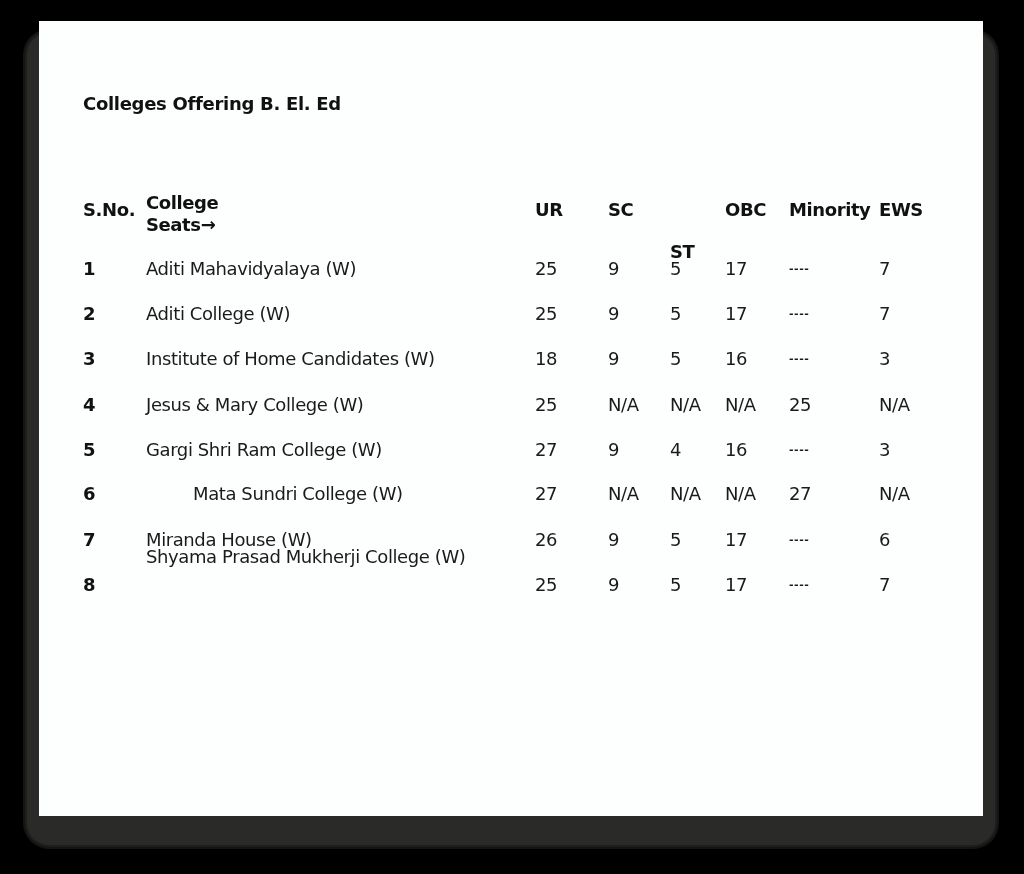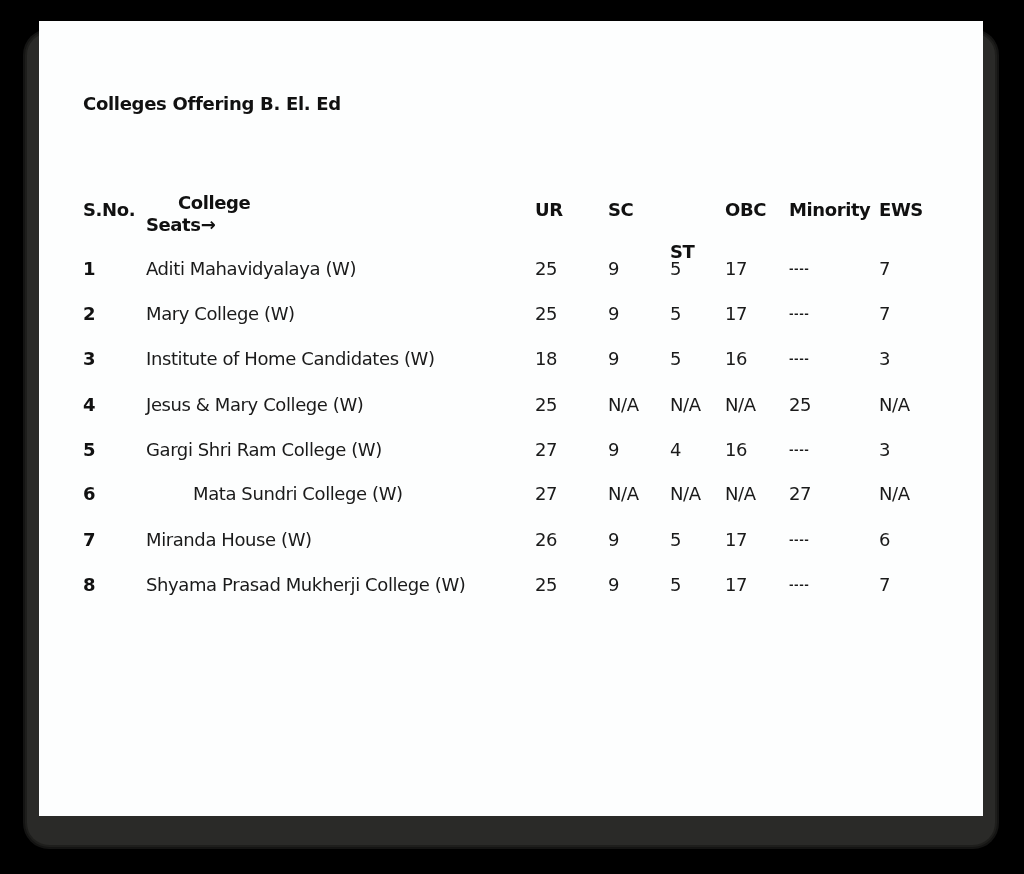--- a/index.html
+++ b/index.html
@@ -83,21 +83,21 @@
 <div class="stage">
   <div class="shadow"></div>
   <div class="card">
 
     <div class="title">Colleges Offering B. El. Ed</div>
 
     <div>
 
       <div>
         <div class="cell hdr" style="left:44px; top:177px;">S.No.</div>
-        <div class="cell hdr" style="left:107px; top:170px;margin-left:32px;">College</div>
+        <div class="cell hdr" style="left:107px; top:170px;">College</div>
         <div class="cell hdr" style="left:107px; top:192px;">Seats→</div>
         <div class="cell hdr" style="left:496px; top:177px;">UR</div>
         <div class="cell hdr" style="left:569px; top:177px;">SC</div>
         <div class="cell hdr" style="left:631px; top:177px;margin-top:42px;">ST</div>
         <div class="cell hdr" style="left:686px; top:177px;">OBC</div>
         <div class="cell hdr" style="left:750px; top:177px;">Minority</div>
         <div class="cell hdr" style="left:840px; top:177px;">EWS</div>
       </div>
 
       <div>
@@ -106,21 +106,21 @@
         <div class="cell" style="left:496px; top:236px;">25</div>
         <div class="cell" style="left:569px; top:236px;">9</div>
         <div class="cell" style="left:631px; top:236px;">5</div>
         <div class="cell" style="left:686px; top:236px;">17</div>
         <div class="cell dash" style="left:750px; top:236px;">----</div>
         <div class="cell" style="left:840px; top:236px;">7</div>
       </div>
 
       <div>
         <div class="cell sno" style="left:44px; top:281px;">2</div>
-        <div class="cell" style="left:107px; top:281px;">Mary College (W)</div>
+        <div class="cell" style="left:107px; top:281px;">Aditi College (W)</div>
         <div class="cell" style="left:496px; top:281px;">25</div>
         <div class="cell" style="left:569px; top:281px;">9</div>
         <div class="cell" style="left:631px; top:281px;">5</div>
         <div class="cell" style="left:686px; top:281px;">17</div>
         <div class="cell dash" style="left:750px; top:281px;">----</div>
         <div class="cell" style="left:840px; top:281px;">7</div>
       </div>
 
       <div>
         <div class="cell sno" style="left:44px; top:326px;">3</div>
@@ -172,21 +172,21 @@
         <div class="cell" style="left:496px; top:507px;">26</div>
         <div class="cell" style="left:569px; top:507px;">9</div>
         <div class="cell" style="left:631px; top:507px;">5</div>
         <div class="cell" style="left:686px; top:507px;">17</div>
         <div class="cell dash" style="left:750px; top:507px;">----</div>
         <div class="cell" style="left:840px; top:507px;">6</div>
       </div>
 
       <div>
         <div class="cell sno" style="left:44px; top:552px;">8</div>
-        <div class="cell" style="left:107px; top:552px;">Shyama Prasad Mukherji College (W)</div>
+        <div class="cell" style="left:107px; top:524px;">Shyama Prasad Mukherji College (W)</div>
         <div class="cell" style="left:496px; top:552px;">25</div>
         <div class="cell" style="left:569px; top:552px;">9</div>
         <div class="cell" style="left:631px; top:552px;">5</div>
         <div class="cell" style="left:686px; top:552px;">17</div>
         <div class="cell dash" style="left:750px; top:552px;">----</div>
         <div class="cell" style="left:840px; top:552px;">7</div>
       </div>
     </div>
 
   </div>

